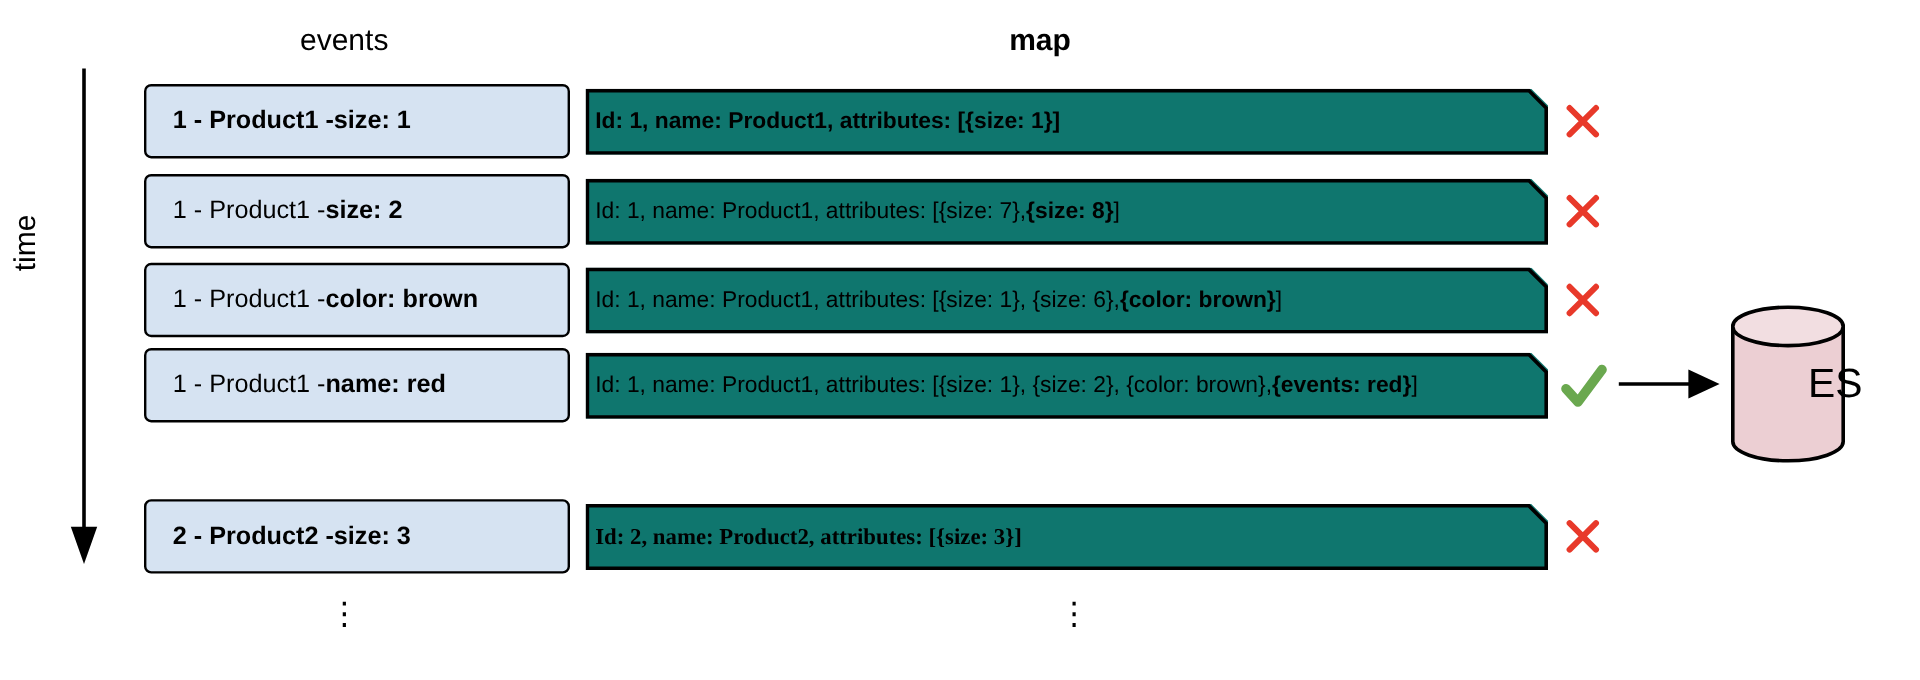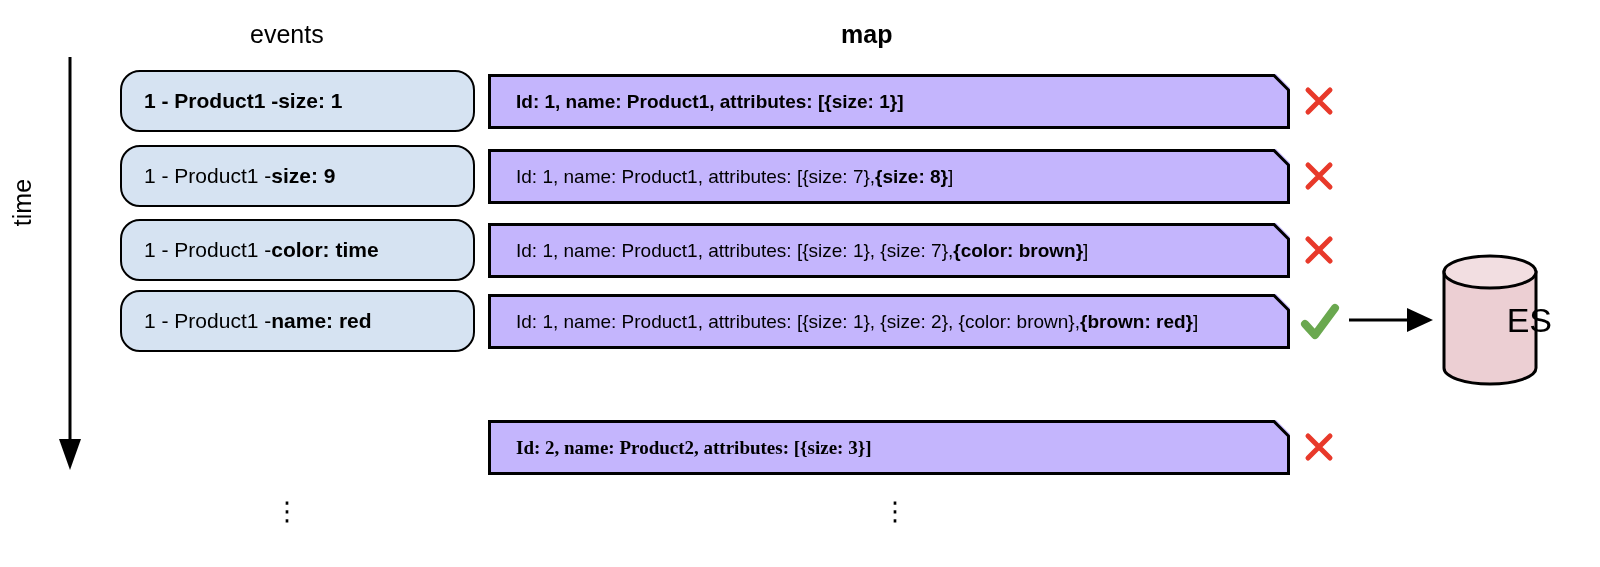--- a/index.html
+++ b/index.html
@@ -62,40 +62,40 @@
   
   .event-box {
     position: absolute;
     left: 120px;
     top: 0;
     width: 355px;
     height: 62px;
     box-sizing: border-box;
     background: #d6e3f2;
     border: 2.5px solid #000000;
-    border-radius: 20px;
+    border-radius: 6px;
     display: flex;
     align-items: center;
     padding-left: 22px;
     font-size: 21px;
     white-space: nowrap;
   }
 
   
   .map-box {
     position: absolute;
     left: 488px;
     top: 4px;
     width: 802px;
     height: 55px;
     box-sizing: border-box;
-    background: #c4b5fd;
+    background: #0f766e;
     display: flex;
     align-items: center;
-    padding-left: 28px;
+    padding-left: 8px;
     font-size: 19px;
     white-space: nowrap;
     clip-path: polygon(0 0, calc(100% - 14px) 0, 100% 14px, 100% 100%, 0 100%);
   }
   .map-box-border {
     position: absolute;
     left: 488px;
     top: 4px;
     width: 802px;
     height: 55px;
@@ -173,69 +173,73 @@
         <div class="map-box-border"><svg width="802" height="55" viewBox="0 0 802 55">
             <path d="M1.5 1.5 L786 1.5 L800.5 16 L800.5 53.5 L1.5 53.5 Z" fill="none" stroke="#000000" stroke-width="3"></path>
           </svg></div>
         <div class="mark"><svg width="40" height="46" viewBox="0 0 40 46">
             <path d="M8 12 L30 34 M30 12 L8 34" fill="none" stroke="#e8392a" stroke-width="5" stroke-linecap="round"></path>
           </svg></div>
       </div>
       <div class="row" style="top: 145px;">
         <div class="event-box">
           <span>1 - Product1 - </span>
-          <span class="b">size: 9</span>
+          <span class="b">size: 2</span>
         </div>
         <div class="map-box">
           <span>Id: 1, name: Product1, attributes: [{size: 7}, </span>
           <span class="b">{size: 8}</span>
           <span>]</span>
         </div>
         <div class="map-box-border"><svg width="802" height="55" viewBox="0 0 802 55">
             <path d="M1.5 1.5 L786 1.5 L800.5 16 L800.5 53.5 L1.5 53.5 Z" fill="none" stroke="#000000" stroke-width="3"></path>
           </svg></div>
         <div class="mark"><svg width="40" height="46" viewBox="0 0 40 46">
             <path d="M8 12 L30 34 M30 12 L8 34" fill="none" stroke="#e8392a" stroke-width="5" stroke-linecap="round"></path>
           </svg></div>
       </div>
       <div class="row" style="top: 219px;">
         <div class="event-box">
           <span>1 - Product1 - </span>
-          <span class="b">color: time</span>
+          <span class="b">color: brown</span>
         </div>
         <div class="map-box">
-          <span>Id: 1, name: Product1, attributes: [{size: 1}, {size: 7}, </span>
+          <span>Id: 1, name: Product1, attributes: [{size: 1}, {size: 6}, </span>
           <span class="b">{color: brown}</span>
           <span>]</span>
         </div>
         <div class="map-box-border"><svg width="802" height="55" viewBox="0 0 802 55">
             <path d="M1.5 1.5 L786 1.5 L800.5 16 L800.5 53.5 L1.5 53.5 Z" fill="none" stroke="#000000" stroke-width="3"></path>
           </svg></div>
         <div class="mark"><svg width="40" height="46" viewBox="0 0 40 46">
             <path d="M8 12 L30 34 M30 12 L8 34" fill="none" stroke="#e8392a" stroke-width="5" stroke-linecap="round"></path>
           </svg></div>
       </div>
       <div class="row" style="top: 290px;">
         <div class="event-box">
           <span>1 - Product1 - </span>
           <span class="b">name: red</span>
         </div>
         <div class="map-box">
           <span>Id: 1, name: Product1, attributes: [{size: 1}, {size: 2}, {color: brown}, </span>
-          <span class="b">{brown: red}</span>
+          <span class="b">{events: red}</span>
           <span>]</span>
         </div>
         <div class="map-box-border"><svg width="802" height="55" viewBox="0 0 802 55">
             <path d="M1.5 1.5 L786 1.5 L800.5 16 L800.5 53.5 L1.5 53.5 Z" fill="none" stroke="#000000" stroke-width="3"></path>
           </svg></div>
         <div class="mark"><svg width="40" height="46" viewBox="0 0 40 46">
             <path d="M5 26 L15 37 L35 10" fill="none" stroke="#6aa84f" stroke-width="8" stroke-linecap="round" stroke-linejoin="round"></path>
           </svg></div>
       </div>
       <div class="row" style="top: 416px;">
+        <div class="event-box" style="font-weight: bold;">
+          <span>2 - Product2 - </span>
+          <span class="b">size: 3</span>
+        </div>
         <div class="map-box" style="font-weight: bold; font-family: Liberation Serif, serif;">
           <span>Id: 2, name: Product2, attributes: [{size: 3}]</span>
         </div>
         <div class="map-box-border"><svg width="802" height="55" viewBox="0 0 802 55">
             <path d="M1.5 1.5 L786 1.5 L800.5 16 L800.5 53.5 L1.5 53.5 Z" fill="none" stroke="#000000" stroke-width="3"></path>
           </svg></div>
         <div class="mark"><svg width="40" height="46" viewBox="0 0 40 46">
             <path d="M8 12 L30 34 M30 12 L8 34" fill="none" stroke="#e8392a" stroke-width="5" stroke-linecap="round"></path>
           </svg></div>
       </div>

